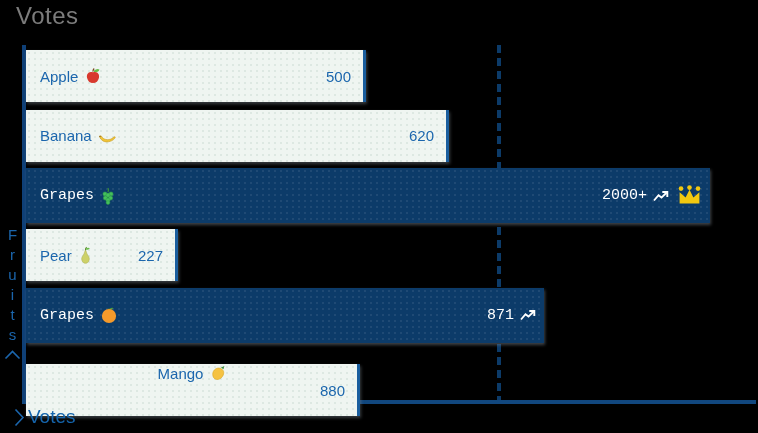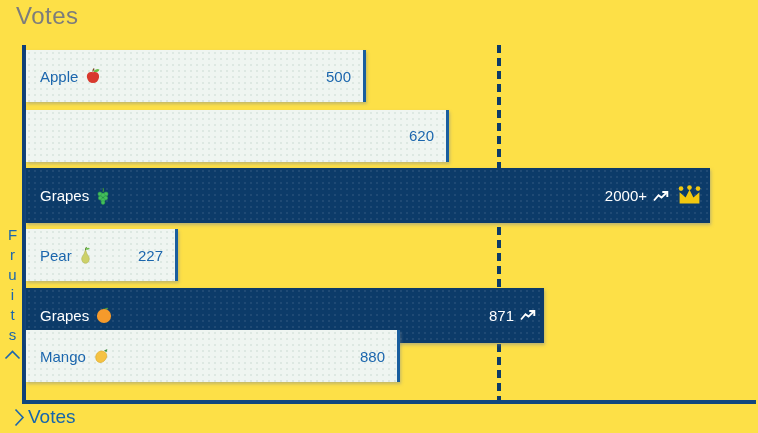--- a/index.html
+++ b/index.html
@@ -1,17 +1,17 @@
 <!DOCTYPE html>
 <html><head>
 <meta charset="utf-8">
 <style>
   html,body{margin:0;padding:0;background:#fff;}
   .canvas{
-    position:relative;width:758px;height:433px;background:#fde047;overflow:hidden;
+    position:relative;width:758px;height:433px;background:#000000;overflow:hidden;
     font-family:"Liberation Sans","DejaVu Sans",sans-serif;
   }
   .chart-title{
     position:absolute;left:16px;top:2px;font-size:24px;font-weight:300;
     color:#7c7c7c;letter-spacing:.5px;
   }
   .y-axis-line{position:absolute;left:22px;top:45px;width:4px;height:359px;background:#0f4077;}
   .x-axis-line{position:absolute;left:22px;top:400px;width:734px;height:4px;background:#11477e;}
   .ref-line{
     position:absolute;left:497px;top:45px;width:4px;height:355px;
@@ -30,20 +30,21 @@
     color:#1b66ad;
     padding:0 12px 0 14px;
   }
   .bar.dark{
     background-color:#0c3b69;
     background-image:radial-gradient(rgba(255,255,255,.08) 1px,transparent 1px);
     background-size:6px 6px;
     box-shadow:1px 2px 3px rgba(125,135,145,.5);
     color:#ffffff;
     padding:0 8px 0 14px;
+    font-family:Liberation Mono, monospace;
   }
   .bar-label{display:flex;align-items:center;gap:6px;white-space:nowrap;}
   .fruit-icon{display:inline-flex;align-items:center;}
   .bar-value{margin-left:auto;white-space:nowrap;}
   .trend{display:inline-flex;margin-left:6px;}
   .crown{display:inline-flex;margin-left:8px;}
   .y-label-wrap{
     position:absolute;left:2px;top:226px;width:20px;display:flex;
     flex-direction:column;align-items:center;gap:4px;
   }
@@ -75,20 +76,29 @@
               <path d="M9,4.6 Q8.8,2.6 10.2,1.4" fill="none" stroke="#7a4a21" stroke-width="1.3"></path>
               <path d="M10,3.6 Q13,1 15.4,2.4 Q14.6,5.6 10,4.9 Z" fill="#6abf4b"></path>
               <path d="M9,5.3 C4.4,3.6 2.2,7.4 3.1,11 C4,14.8 6.9,16.6 9,15.7 C11.1,16.6 14,14.8 14.9,11 C15.8,7.4 13.6,3.6 9,5.3 Z" fill="#d8392e"></path>
             </svg>
           </span>
     </span>
     <span class="bar-value">500</span>
 
   </div>
       <div class="bar light" style="top: 109.8px; height: 52px; width: 423px;">
+    <span class="bar-label">
+      <span class="cat">Banana</span>
+      <span class="fruit-icon">
+            <svg width="19" height="18" viewBox="0 0 19 18">
+              <path d="M1.5,9.5 Q1,9 2.2,8.8 L3.5,9.2 C5,12.5 10,13.8 14,11.5 L16.2,9.8 Q17.6,9.6 17.2,10.6 C15.8,13.6 9.5,16.4 5,14 Q2.3,12.4 1.5,9.5 Z" fill="#f0c437" stroke="#c79a1f" stroke-width=".6"></path>
+              <path d="M2.2,8.7 l-1,.5 .6,1 1,-.6 Z" fill="#7a5a1e"></path>
+            </svg>
+          </span>
+    </span>
     <span class="bar-value">620</span>
 
   </div>
       <div class="bar dark" style="top: 168.1px; height: 55px; width: 684px;">
     <span class="bar-label">
       <span class="cat">Grapes</span>
       <span class="fruit-icon">
             <svg width="16" height="18" viewBox="0 0 16 18">
               <path d="M8,1 Q9,3 8,5" fill="none" stroke="#3a8f3a" stroke-width="1.2"></path>
               <g fill="#44bf5c" stroke="#2f9e48" stroke-width=".5">
@@ -148,21 +158,21 @@
     </span>
     <span class="bar-value">871</span>
     <span class="trend">
           <svg width="16" height="12" viewBox="0 0 16 12">
             <polyline points="1,10.5 5.5,5.2 8.5,7.6 14,2.2" fill="none" stroke="#ffffff" stroke-width="1.9"></polyline>
             <polyline points="9.3,2 14.3,2 14.3,7" fill="none" stroke="#ffffff" stroke-width="1.9"></polyline>
           </svg>
         </span>
 
   </div>
-      <div class="bar light" style="top: 330px; height: 52px; width: 374px;">
+      <div class="bar light" style="top: 364px; height: 52px; width: 334px; flex-direction: column;">
     <span class="bar-label">
       <span class="cat">Mango</span>
       <span class="fruit-icon">
             <svg width="18" height="18" viewBox="0 0 18 18">
               <path d="M12,3.4 l3.4,-1.4 -1,3.2" fill="#3f8f3f"></path>
               <path d="M4,12.2 C2.6,7.4 6.6,3.2 10.8,4.2 C14.8,5.2 16,9 13.2,12.8 C10.2,16.8 5.2,16.2 4,12.2 Z" fill="#f5c242" stroke="#d9a41f" stroke-width=".6"></path>
             </svg>
           </span>
     </span>
     <span class="bar-value">880</span>

